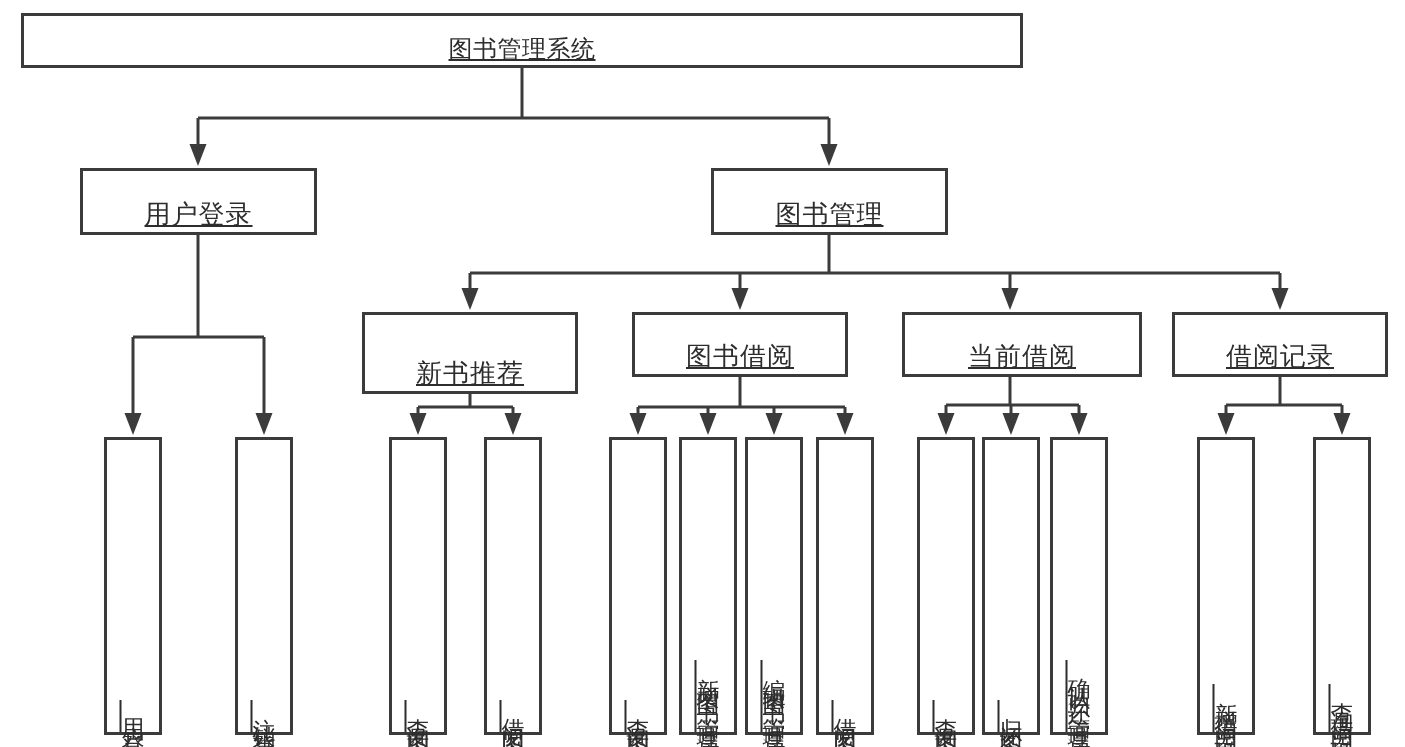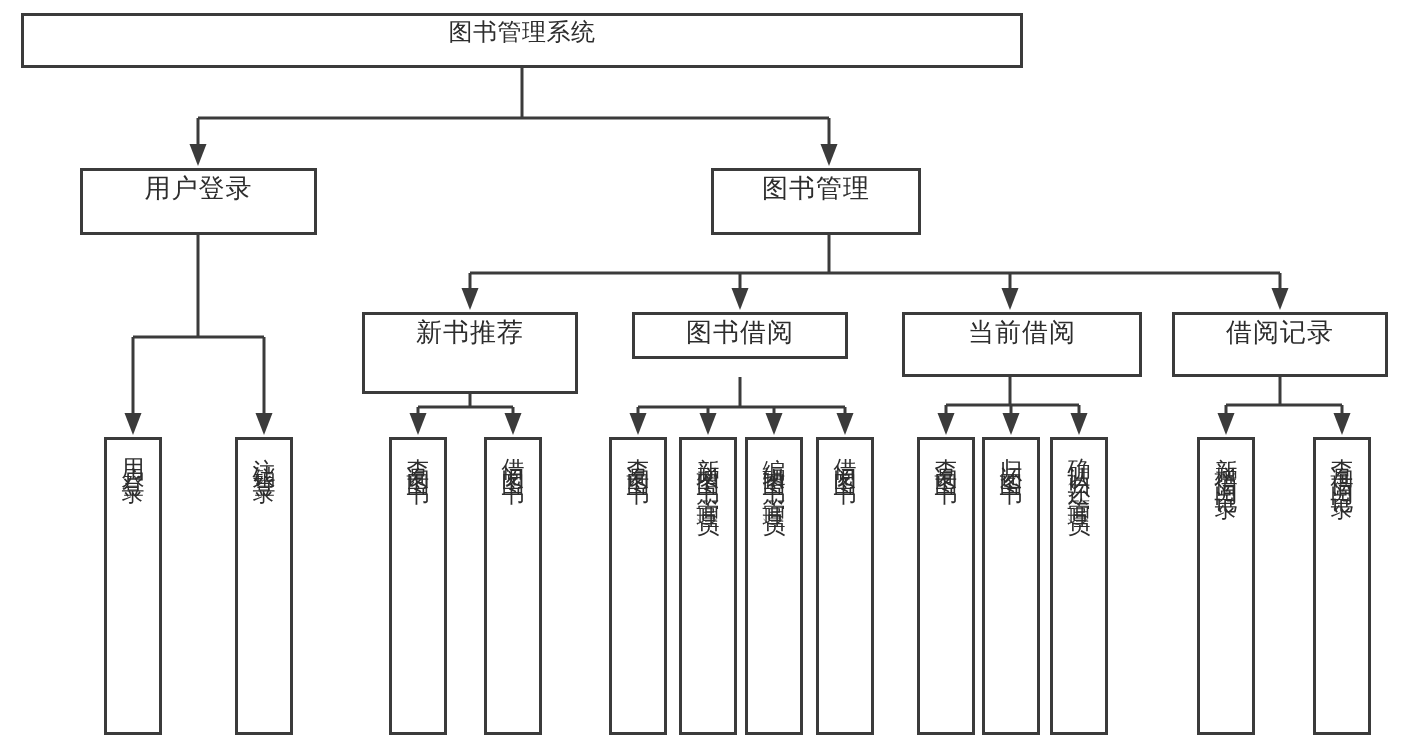--- a/index.html
+++ b/index.html
@@ -19,23 +19,24 @@
   #connectors{
     position:absolute;left:0;top:0;width:1405px;height:747px;
     pointer-events:none;
   }
   .node{
     position:absolute;
     background:#fff;
     border:3px solid var(--line);
     box-sizing:border-box;
     display:flex;
-    align-items:flex-start;
+    align-items:flex-end;
     justify-content:center;
     color:var(--text);
+    text-decoration:underline;
   }
   .hbox .label{
     font-size:26px;
     letter-spacing:1px;
     white-space:nowrap;
   }
   .root .label{
     font-size:24px;
     letter-spacing:0.5px;
   }
@@ -115,33 +116,33 @@
       <polygon points="1217.5,413 1234.5,413 1226,435" fill="#3b3b3b"></polygon>
       <polygon points="1333.5,413 1350.5,413 1342,435" fill="#3b3b3b"></polygon>
     </svg>
   <div id="nodes">
       <div class="node hbox root" style="left: 21px; top: 13px; width: 1002px; height: 55px;">
         <span class="label">图书管理系统</span>
       </div>
       <div class="node hbox" style="left: 80px; top: 168px; width: 237px; height: 67px;">
         <span class="label">用户登录</span>
       </div>
-      <div class="node hbox" style="left: 711px; top: 168px; width: 210px; height: 67px;">
+      <div class="node hbox" style="left: 711px; top: 168px; width: 237px; height: 67px;">
         <span class="label">图书管理</span>
       </div>
       <div class="node leaf" style="left: 104px; top: 437px; width: 58px; height: 298px;">
         <span class="label">用户登录</span>
       </div>
       <div class="node leaf" style="left: 235px; top: 437px; width: 58px; height: 298px;">
         <span class="label">注销登录</span>
       </div>
       <div class="node hbox" style="left: 362px; top: 312px; width: 216px; height: 82px;">
         <span class="label">新书推荐</span>
       </div>
-      <div class="node hbox" style="left: 632px; top: 312px; width: 216px; height: 47px;">
+      <div class="node hbox" style="left: 632px; top: 312px; width: 216px; height: 65px;">
         <span class="label">图书借阅</span>
       </div>
       <div class="node hbox" style="left: 902px; top: 312px; width: 240px; height: 65px;">
         <span class="label">当前借阅</span>
       </div>
       <div class="node hbox" style="left: 1172px; top: 312px; width: 216px; height: 65px;">
         <span class="label">借阅记录</span>
       </div>
       <div class="node leaf" style="left: 389px; top: 437px; width: 58px; height: 298px;">
         <span class="label">查询图书</span>

